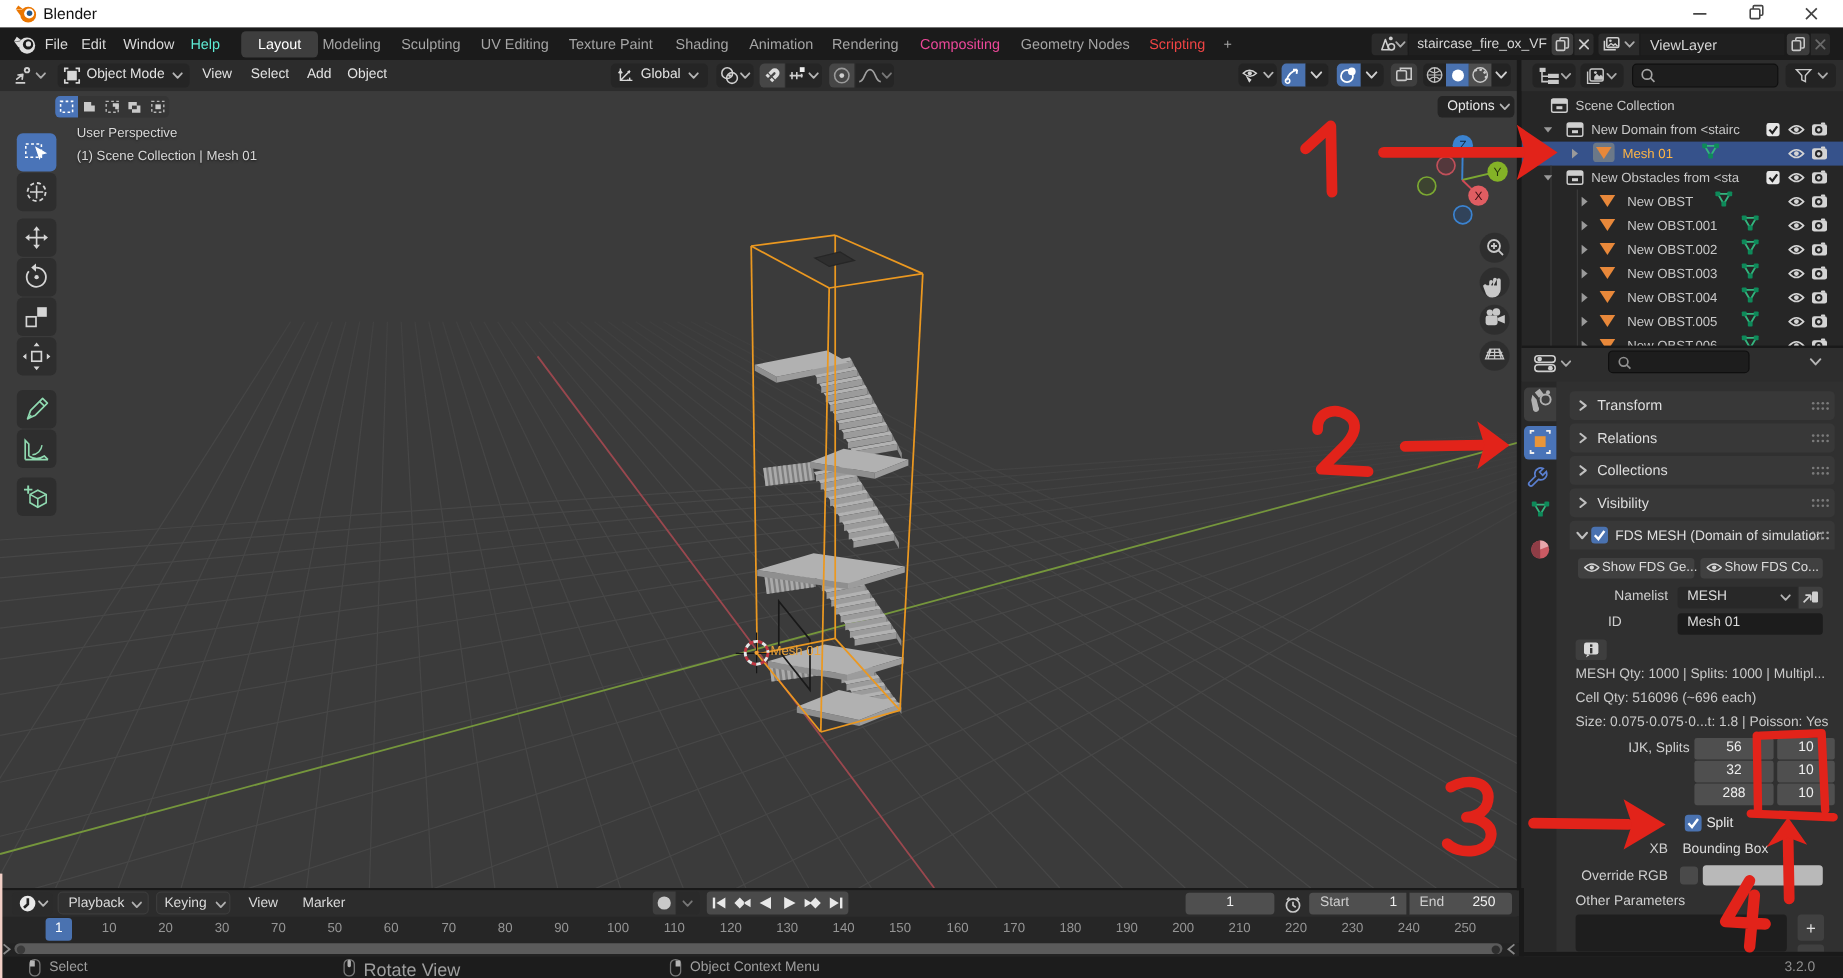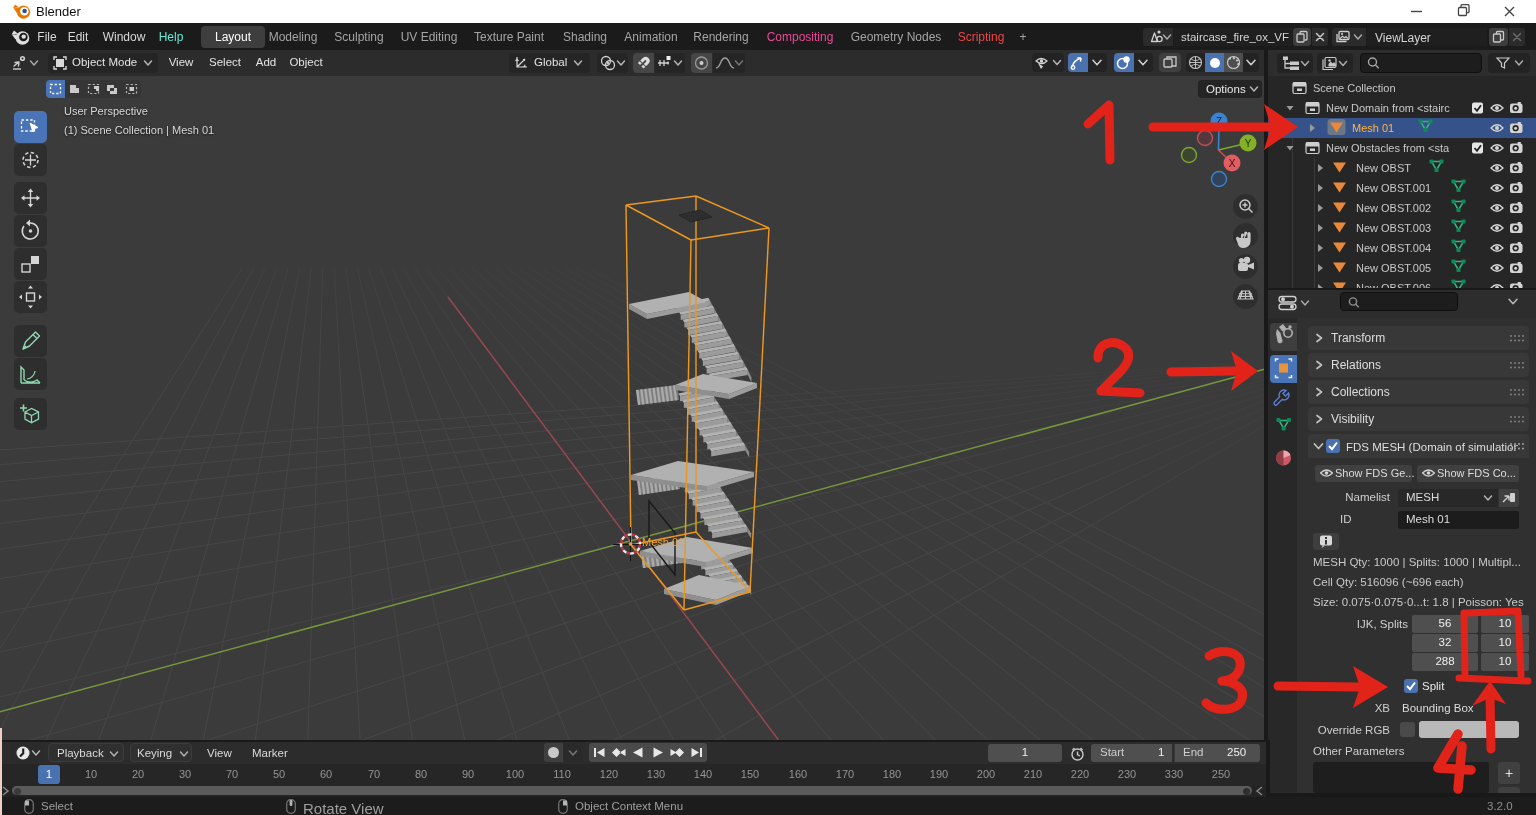--- a/index.html
+++ b/index.html
@@ -1043,21 +1043,21 @@
 <div class="t" style="left:703px;top:768px;transform:translateX(-50%);font-size:11px;color:#959595">140</div>
 <div class="t" style="left:750px;top:768px;transform:translateX(-50%);font-size:11px;color:#959595">150</div>
 <div class="t" style="left:798px;top:768px;transform:translateX(-50%);font-size:11px;color:#959595">160</div>
 <div class="t" style="left:845px;top:768px;transform:translateX(-50%);font-size:11px;color:#959595">170</div>
 <div class="t" style="left:892px;top:768px;transform:translateX(-50%);font-size:11px;color:#959595">180</div>
 <div class="t" style="left:939px;top:768px;transform:translateX(-50%);font-size:11px;color:#959595">190</div>
 <div class="t" style="left:986px;top:768px;transform:translateX(-50%);font-size:11px;color:#959595">200</div>
 <div class="t" style="left:1033px;top:768px;transform:translateX(-50%);font-size:11px;color:#959595">210</div>
 <div class="t" style="left:1080px;top:768px;transform:translateX(-50%);font-size:11px;color:#959595">220</div>
 <div class="t" style="left:1127px;top:768px;transform:translateX(-50%);font-size:11px;color:#959595">230</div>
-<div class="t" style="left:1174px;top:768px;transform:translateX(-50%);font-size:11px;color:#959595">330</div>
+<div class="t" style="left:1174px;top:768px;transform:translateX(-50%);font-size:11px;color:#959595">240</div>
 <div class="t" style="left:1221px;top:768px;transform:translateX(-50%);font-size:11px;color:#959595">250</div>
 <div class="a" style="left:38px;top:765px;width:22px;height:19px;background:#4a72b0;border-radius:3px"></div>
 <div class="t" style="left:49px;top:768px;transform:translateX(-50%);font-size:11.5px;color:#fff">1</div>
 <div class="a" style="left:12px;top:786px;width:1240px;height:9px;background:#5b5b5b;border-radius:5px"></div>
 <div class="a" style="left:1243px;top:787.5px;width:7px;height:7px;background:#2e2e2e;border-radius:50%"></div>
 <div class="a" style="left:14px;top:787.5px;width:7px;height:7px;background:#3a3a3a;border-radius:50%"></div>
 <div class="a" style="left:0;top:728px;width:2px;height:87px;background:#f2cfc6;z-index:5"></div>
 <svg class="a" style="left:1; top:785px;left:0px" width="12" height="12" viewBox="0 0 12 12">
 <path d="M3 2 l5 4 -5 4" fill="none" stroke="#888" stroke-width="1.5"></path>
   </svg>

